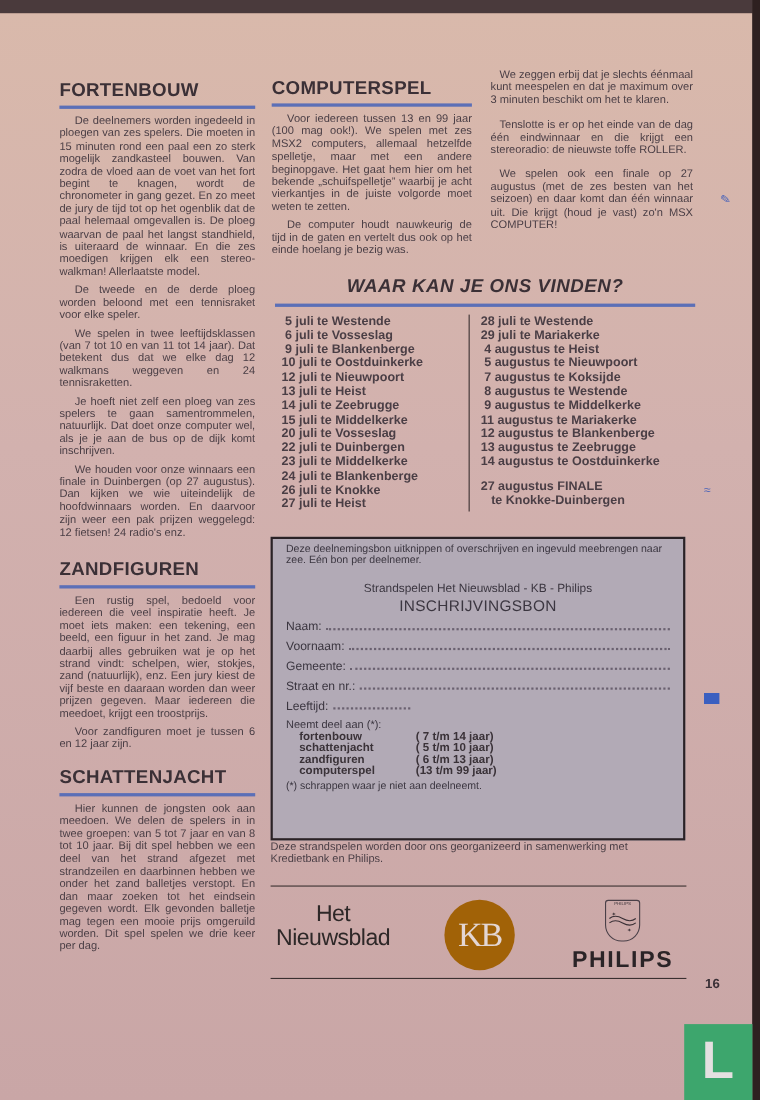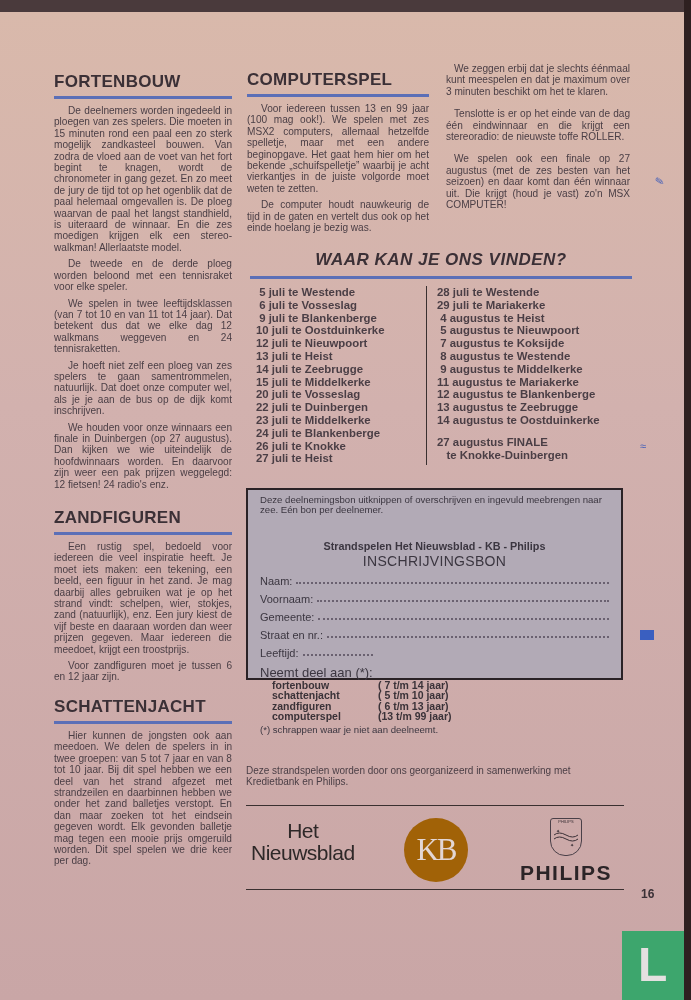--- a/index.html
+++ b/index.html
@@ -29,30 +29,30 @@
   .where .title { font-style:italic; font-weight:bold; font-size:17px; text-align:center; color:#3b3036; letter-spacing:0.5px; }
   .where .rule { margin:6px 0 7px 0; }
   .dates { display:flex; }
   .dlist { font-weight:bold; font-size:11.4px; line-height:12.8px; color:#4a3e45; }
   .dlist.left { width:170px; padding-left:6px; border-right:1px solid #3a3030; }
   .dlist.right { padding-left:10px; }
   .dlist .row { white-space:pre; }
   .dlist .gap { height:9px; }
 
   .form {
-    position:absolute; left:246px; top:488px; width:377px; height:192px;
+    position:absolute; left:246px; top:488px; width:377px; height:276px;
     border:2px solid #2a2226; background:#b2aab6; box-sizing:border-box; padding:5px 12px;
   }
   .form .intro { font-size:9.6px; line-height:10.4px; color:#3b3640; }
-  .form .org { text-align:center; font-weight:bold; font-size:10.8px; margin-top:24px; color:#3b3640; }
+  .form .org { text-align:center; font-weight:normal; font-size:10.8px; margin-top:13px; color:#3b3640; }
   .form .bon { text-align:center; font-size:14px; margin-top:1px; color:#3b3640; letter-spacing:0.3px; }
   .field { display:flex; font-size:11px; margin-top:6px; color:#3b3640; }
   .field .dots { flex:1; border-bottom:2px dotted #6a6170; margin:0 0 3px 4px; }
   .field.short .dots { flex:0 0 70px; }
-  .games { margin-top:6px; font-size:13px; color:#3b3640; }
+  .games { margin-top:6px; font-size:10px; color:#3b3640; }
   .grow { display:flex; font-weight:bold; font-size:10.5px; line-height:10.5px; padding-left:12px; }
   .grow .g { width:106px; }
   .foot1 { font-size:9.6px; margin-top:2px; color:#3b3640; }
   .foot2 { font-style:italic; font-weight:bold; font-size:9.8px; margin-top:5px; color:#3b3640; }
 
   .coop { position:absolute; left:246px; top:766px; width:378px; font-size:10px; line-height:10.5px; color:#4a3e45; }
   .hr1 { position:absolute; left:246px; top:805px; width:378px; height:1px; background:#3a3030; }
   .hr2 { position:absolute; left:246px; top:889px; width:378px; height:1px; background:#3a3030; }
   .logo-nb { position:absolute; left:251px; top:820px; font-family:Liberation Sans, sans-serif; font-size:21px; line-height:22px; color:#2e2828; letter-spacing:-0.5px;text-align:center; }
   .logo-kb { position:absolute; left:404px; top:818px; width:64px; height:64px; border-radius:50%; background:#a16207; color:#e3d6d4; font-family:"Liberation Serif", serif; font-size:31px; text-align:center; line-height:64px; letter-spacing:-2px; }

